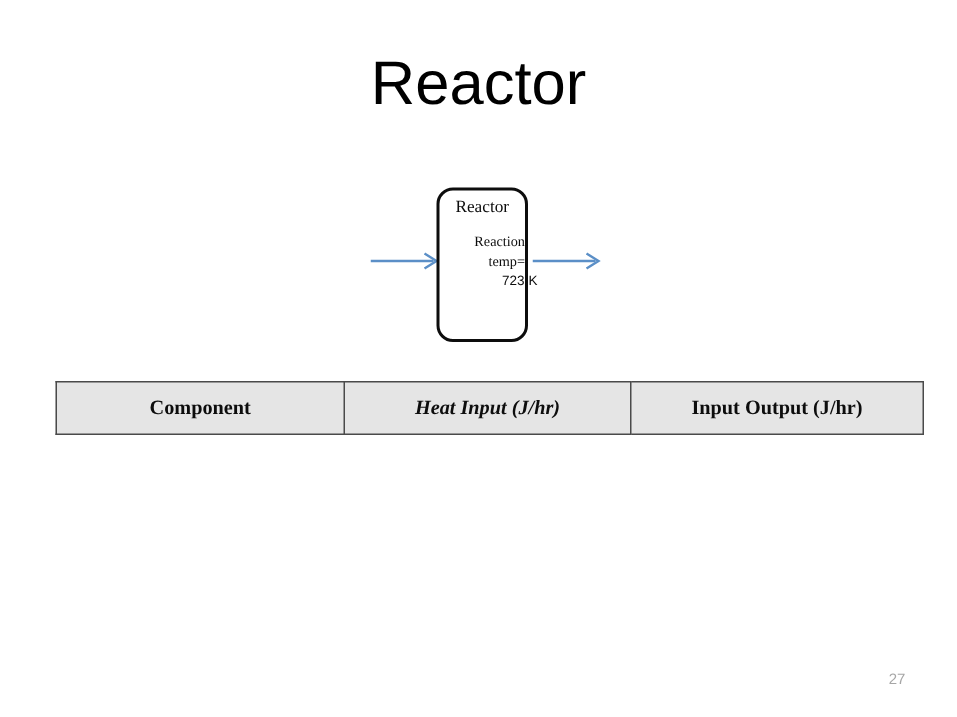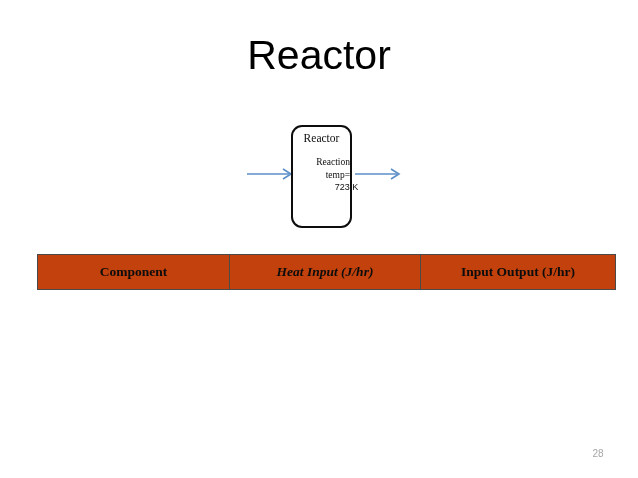--- a/index.html
+++ b/index.html
@@ -92,21 +92,21 @@
   #arrow-out { left: 355px; }
 
   
   #heat-table {
     position: absolute;
     left: 37px;
     top: 254px;
     width: 575px;
     border-collapse: collapse;
     table-layout: fixed;
-    background: #c2410c;
+    background: #e5e5e5;
   }
   #heat-table td, #heat-table th {
     border: 1px solid #4a4a4a;
     padding: 0;
     text-align: center;
     vertical-align: middle;
     font-family: "Liberation Serif", serif;
     font-size: 13px;
     color: #0d0d0d;
     line-height: 1.45;
@@ -177,13 +177,13 @@
     <tr>
       <th class="col-component">Component</th>
       <th class="col-input">Heat Input (J/hr)</th>
       <th class="col-output">Input Output (J/hr)</th>
     </tr>
   </thead>
   <tbody>
   </tbody>
 </table>
 
-<div id="page-number">28</div>
+<div id="page-number">27</div>
 
 </body></html>

